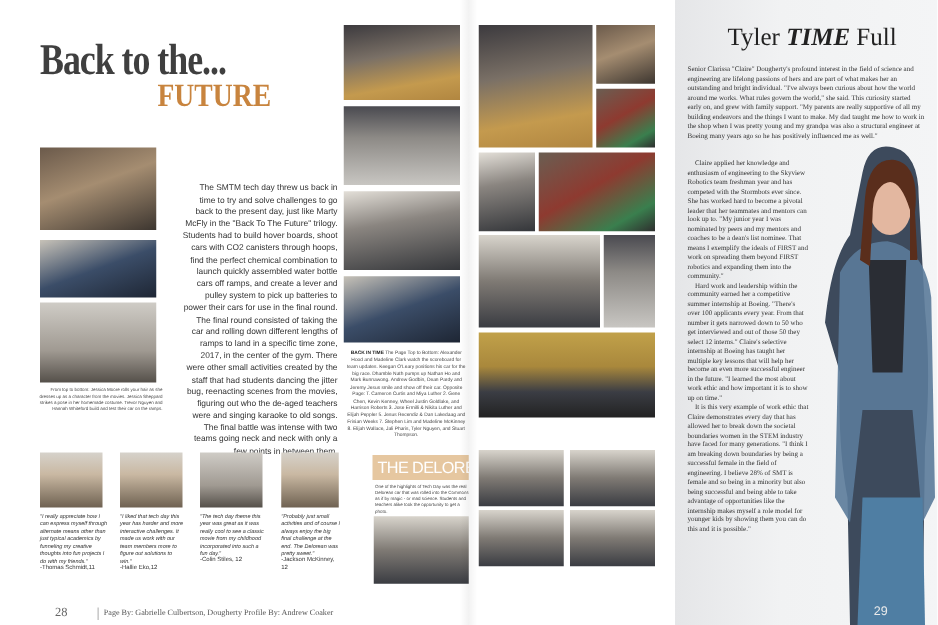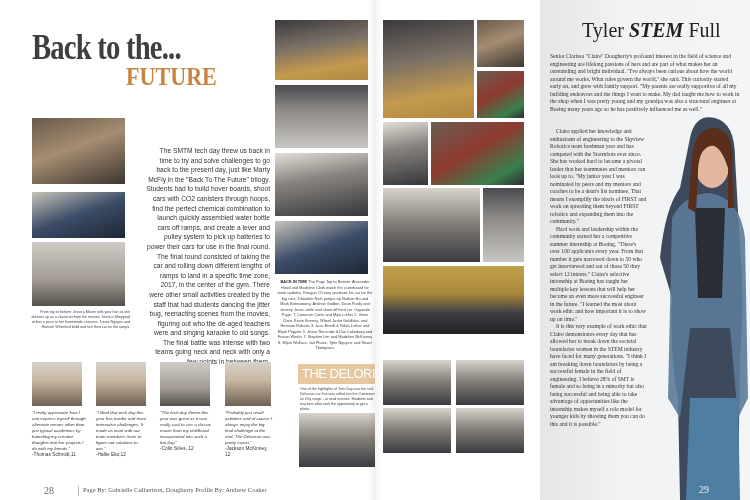--- a/index.html
+++ b/index.html
@@ -45,21 +45,21 @@
 
   
   .profile-bg { position: absolute; left: 540px; top: 0; width: 210px; height: 500px; background: linear-gradient(90deg, #e5e6e8 0%, #f1f2f3 40%, #f4f5f6 100%); }
   .profile-title { position: absolute; left: 582px; top: 19px; font-family: "Liberation Serif", serif; font-size: 20px; color: #222; white-space: nowrap; }
   .profile-title i { font-weight: bold; }
   .profile-body-top { position: absolute; left: 550px; top: 53px; width: 190px; font-family: "Liberation Serif", serif; font-size: 5.6px; line-height: 7.5px; color: #333; }
   .profile-body-col { position: absolute; left: 550px; top: 128px; width: 97px; font-family: "Liberation Serif", serif; font-size: 5.6px; line-height: 7.5px; color: #333; }
   .profile-body-col p, .profile-body-top p { text-indent: 6px; }
   .profile-body-top p:first-child { text-indent: 0; }
   .person-cutout { position: absolute; left: 650px; top: 98px; width: 100px; height: 402px; }
-  .page-num-right { position: absolute; left: 699px; top: 484px; font-family: Liberation Serif, serif; font-size: 10px; color: #eaeaea; }
+  .page-num-right { position: absolute; left: 699px; top: 484px; font-family: Liberation Sans, sans-serif; font-size: 10px; color: #eaeaea; }
 </style>
 </head>
 <body>
 
 <div class="spread">
 
   <div class="page-left"></div>
 
   <div class="title-main">Back to the...</div>
   <div class="title-accent">FUTURE</div>
@@ -105,21 +105,21 @@
   <div class="photo ph-hall" style="left:383px;top:188px;width:97px;height:74px;"></div>
   <div class="photo ph-floor" style="left:483px;top:188px;width:41px;height:74px;"></div>
   <div class="photo ph-bleach" style="left:383px;top:266px;width:141px;height:68px;"></div>
 
   <div class="photo ph-hall" style="left:383px;top:360px;width:68px;height:45px;"></div>
   <div class="photo ph-hall" style="left:456px;top:360px;width:68px;height:45px;"></div>
   <div class="photo ph-hall" style="left:383px;top:408px;width:68px;height:45px;"></div>
   <div class="photo ph-hall" style="left:456px;top:408px;width:68px;height:45px;"></div>
 
   <div class="profile-bg"></div>
-  <div class="profile-title"><span>Tyler </span><i>STEM</i><span> Full</span></div>
+  <div class="profile-title"><span>Tyler </span><i>TIME</i><span> Full</span></div>
 
   <div class="profile-body-top">
       <p>Senior Clarissa "Claire" Dougherty's profound interest in the field of science and engineering are lifelong passions of hers and are part of what makes her an outstanding and bright individual. "I've always been curious about how the world around me works. What rules govern the world," she said. This curiosity started early on, and grew with family support. "My parents are really supportive of all my building endeavors and the things I want to make. My dad taught me how to work in the shop when I was pretty young and my grandpa was also a structural engineer at Boeing many years ago so he has positively influenced me as well."</p>
     </div>
 
   <svg class="person-cutout" viewBox="0 0 100 402" preserveAspectRatio="none">
     <path d="M40 40 Q45 15 65 20 Q85 25 85 60 L90 150 Q95 200 90 260 L88 402 L30 402 L28 300 Q20 260 22 200 L10 160 Q15 110 30 90 Z" fill="#3d4a5c"></path>
     <path d="M22 120 Q35 95 60 95 Q90 100 95 140 L98 300 L88 320 L80 230 L40 230 L30 320 L18 300 Z" fill="#5b7b9a" opacity="0.9"></path>
     <path d="M45 110 L75 110 L72 200 L48 200 Z" fill="#2a2d34"></path>
     <ellipse cx="62" cy="68" rx="17" ry="22" fill="#e3b7a0"></ellipse>

